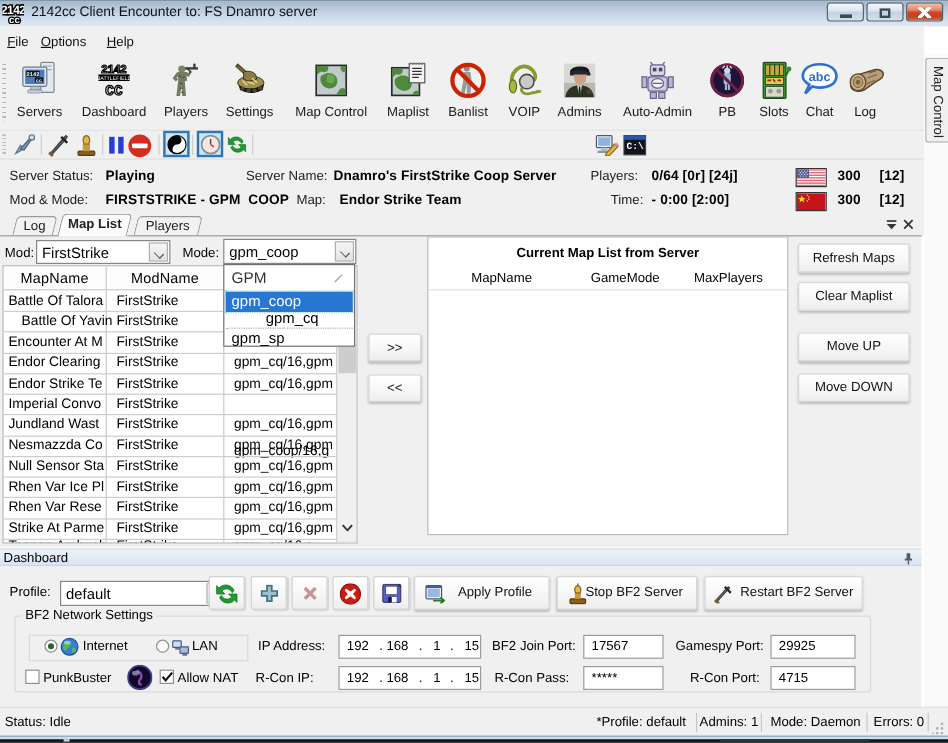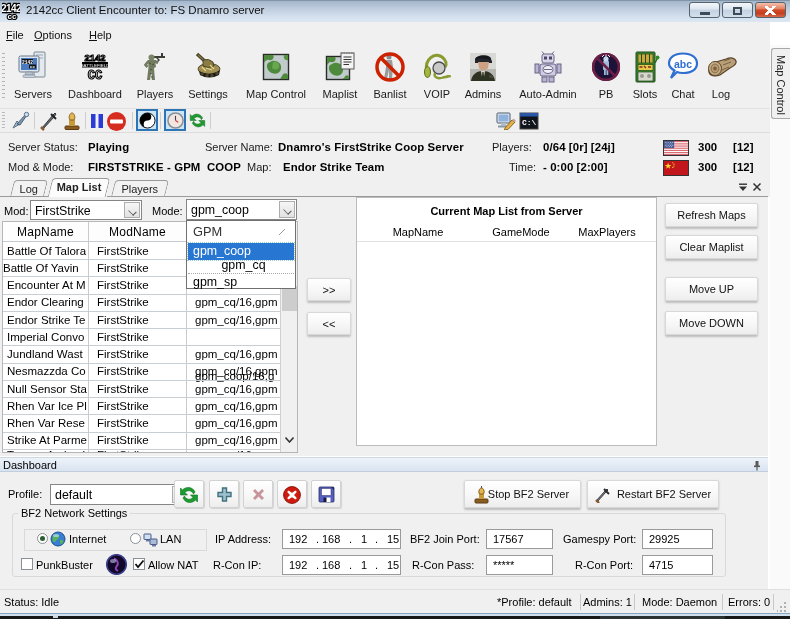--- a/index.html
+++ b/index.html
@@ -466,21 +466,21 @@
       <div class="ghead" style="left:86px; width:97px;">ModName</div>
       <div class="gvline" style="left:85px;"></div>
       <div class="gvline" style="left:183px;"></div>
       <div class="gvline" style="left:277px;"></div>
       <div id="grows">
           <div class="grow" style="top:21.00px;">
             <span style="left:4px;">Battle Of Talora</span>
             <span style="left:94px;">FirstStrike</span>
           </div>
       <div class="grow" style="top:38.25px;">
-            <span style="left:0;">Battle Of Yavin</span>
+            <span style="left:15px;">Battle Of Yavin</span>
             <span style="left:94px;">FirstStrike</span>
           </div>
       <div class="grow" style="top:55.50px;">
             <span style="left:4px;">Encounter At M</span>
             <span style="left:94px;">FirstStrike</span>
           </div>
       <div class="grow" style="top:72.75px;">
             <span style="left:4px;">Endor Clearing</span>
             <span style="left:94px;">FirstStrike</span>
             <span style="left:192px;">gpm_cq/16,gpm</span>
@@ -600,20 +600,28 @@
         <path d="M5.5 5.5 L9 8 L12.5 5.5 L12.8 6 L10 9 L12.8 12 L12.5 12.5 L9 10 L5.5 12.5 L5.2 12 L8 9 L5.2 6 Z" fill="#fff" stroke="#fff" stroke-width="1.6" stroke-linejoin="round"></path>
         </svg></div>
     <div class="btn pbtn" style="left:311px; top:8px; width:30px; height:28px;">
       <svg style="margin-top:5px;" width="17" height="17" viewBox="0 0 17 17">
         <path d="M1 2 Q1 1 2 1 L15 1 Q16 1 16 2 L16 15 Q16 16 15 16 L2 16 Q1 16 1 15 Z" fill="#555ec2" stroke="#2a2f66" stroke-width="0.8"></path>
         <path d="M13 1 L16 4 L16 2 Q16 1 15 1 Z" fill="#20255c"></path>
         <rect x="3.5" y="2.5" width="9.5" height="7" fill="#fff" stroke="#2a2f66" stroke-width="0.5"></rect>
         <rect x="7.5" y="11.5" width="5" height="4.5" fill="#fff"></rect>
         <rect x="5.5" y="11.5" width="3" height="4.5" fill="#14183f"></rect>
         </svg></div>
+    <div class="btn" style="left:345px; top:8px; width:113px; height:28px; line-height:27px;">
+      <svg style="position:absolute; left:8px; top:6px;" width="17" height="16" viewBox="0 0 17 16">
+        <rect x="1" y="1" width="13" height="11" rx="1" fill="#e8eef5" stroke="#4a5a6a"></rect>
+        <rect x="2.5" y="3.5" width="10" height="7" fill="#9ab8de"></rect>
+        <rect x="1" y="1" width="13" height="2" fill="#3a62a8"></rect>
+        <path d="M7 13.5 L16 13.5 M13 11 L16 13.5 L13 16" stroke="#2a7a2a" stroke-width="1.6" fill="none"></path>
+        </svg>
+      <span style="margin-left:22px;">Apply Profile</span></div>
     <div class="btn" style="left:464px; top:8px; width:117px; height:28px; line-height:27px;">
       <svg style="position:absolute; left:8px; top:5px;" width="17" height="18" viewBox="0 0 17 18">
         <rect x="2" y="13" width="13" height="4" rx="1" fill="#8a5d20" stroke="#5c3c12"></rect>
         <rect x="6" y="8" width="5" height="5" fill="#c79a3a"></rect>
         <path d="M6.5 8 C5 5.5 6.5 2 8.5 2 C10.5 2 12 5.5 10.5 8 Z" fill="#e0b84e" stroke="#8a5d20"></path>
         <line x1="8.5" y1="2" x2="8.5" y2="0" stroke="#555"></line>
         </svg>
       <span style="margin-left:12px;text-align:right;">Stop BF2 Server</span></div>
     <div class="btn" style="left:587px; top:8px; width:132px; height:28px; line-height:27px;">
       <svg style="position:absolute; left:7px; top:6px;" width="18" height="16" viewBox="0 0 18 16">

